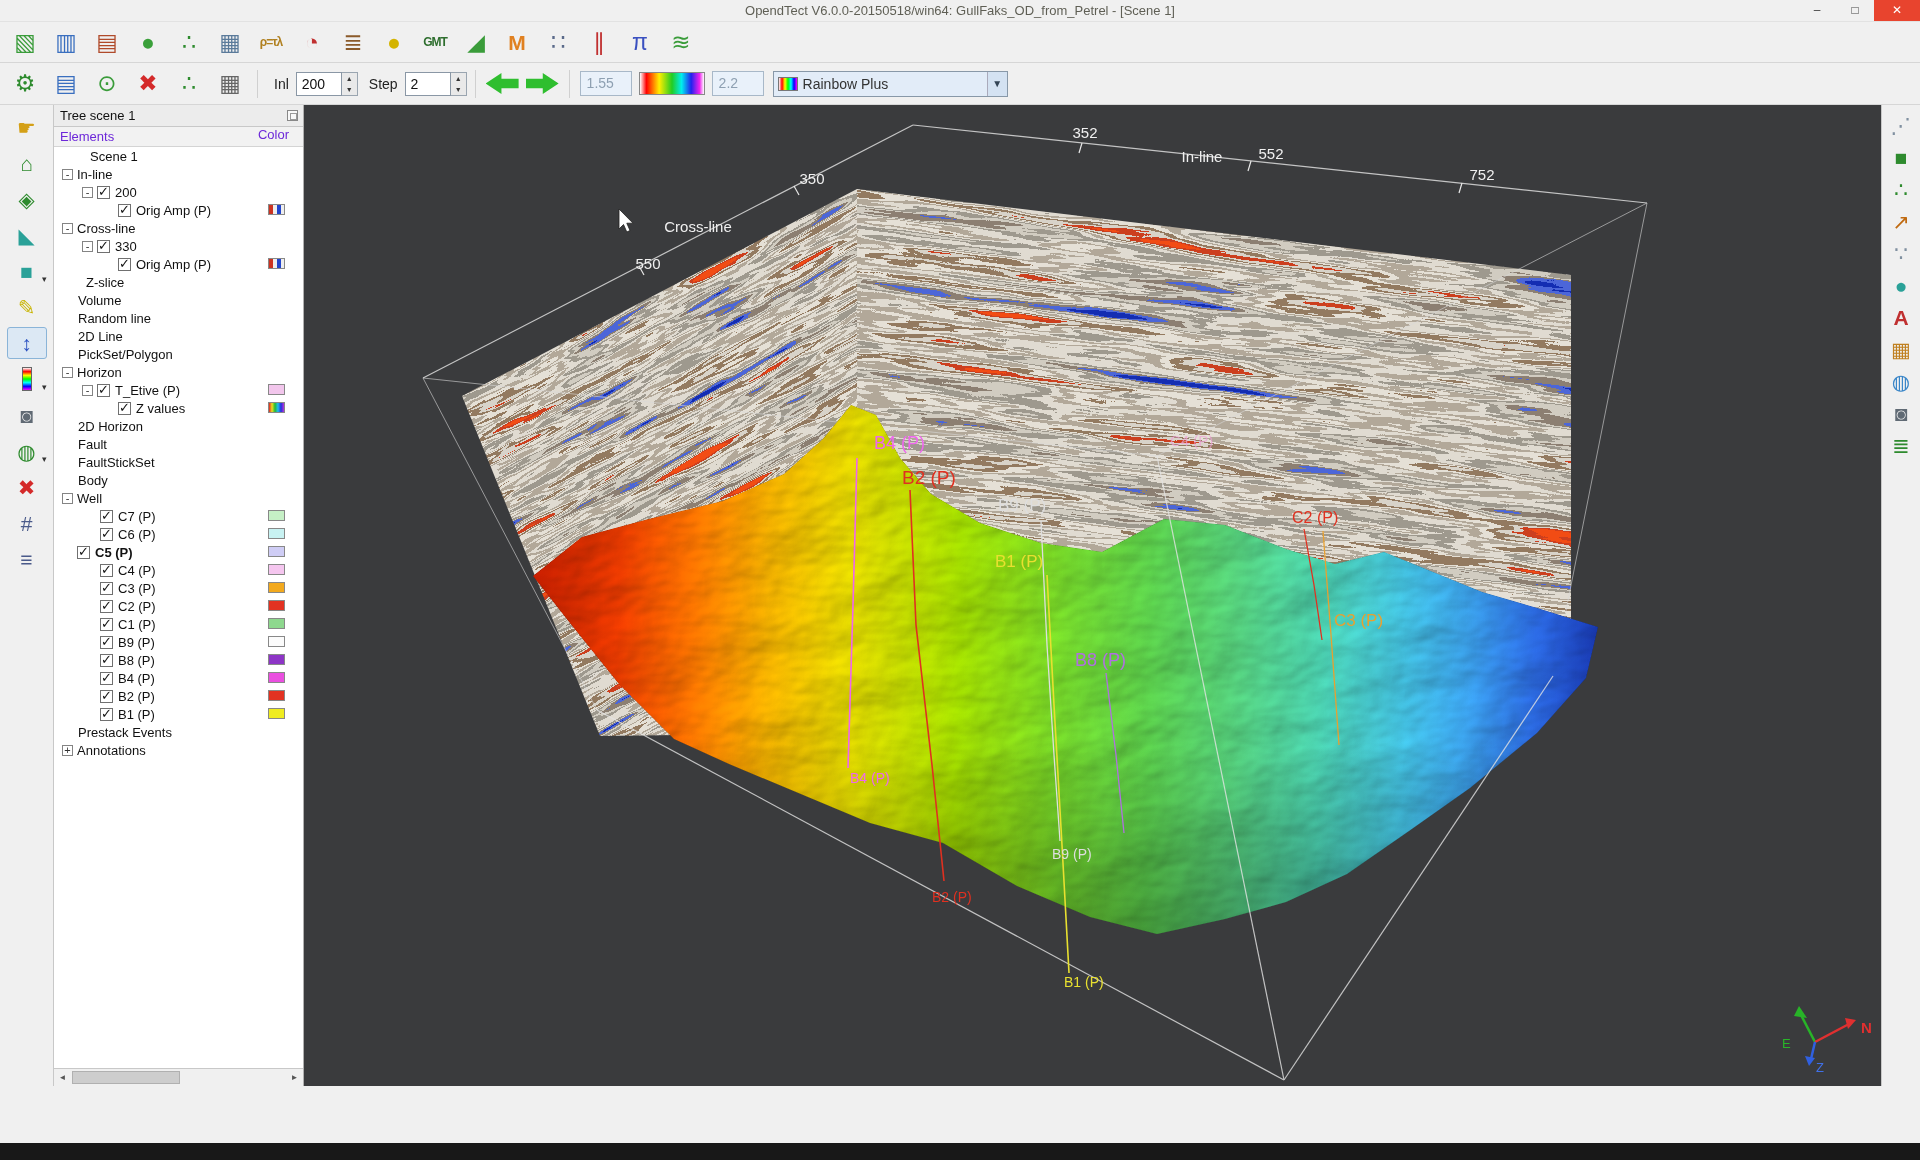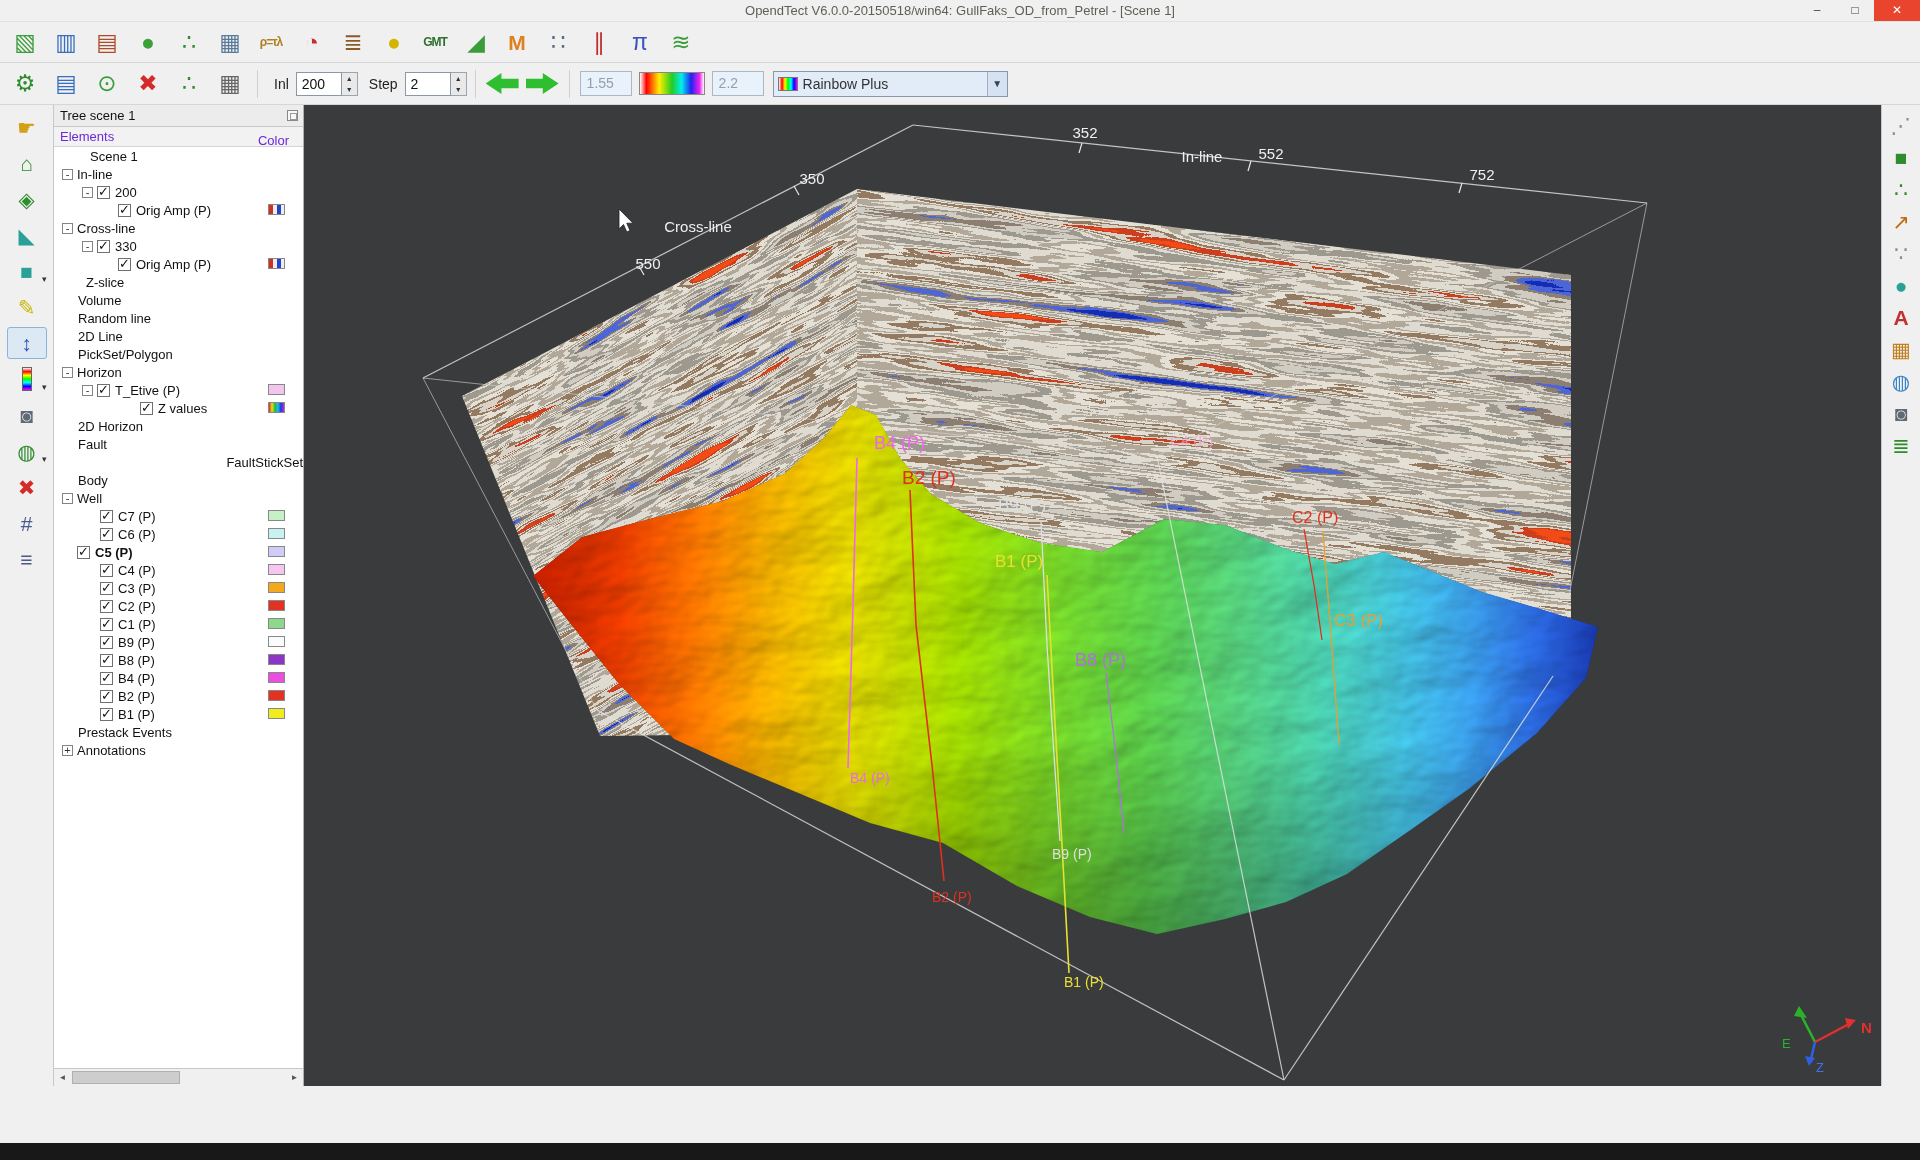--- a/index.html
+++ b/index.html
@@ -61,21 +61,21 @@
   .caret::after { content:"▾"; font-size:9px; color:#333; }
   [data-name="colorbar-icon"] .glyph { width:10px; height:24px; color:transparent;
     background:linear-gradient(180deg,#fff,#f00,#ff0,#0f0,#0ff,#00f,#f0f); border:1px solid #666; }
 
   
   #tree-panel { position:absolute; left:54px; top:0; bottom:0; width:250px; background:#fff; border-right:1px solid #b0b0b0; display:flex; flex-direction:column; }
   .tree-title { height:22px; background:#ececec; border-bottom:1px solid #c8c8c8; font-size:13px; color:#111; padding:3px 6px; position:relative; }
   .dock-btn { position:absolute; right:5px; top:5px; width:11px; height:11px; border:1px solid #888; background:#f8f8f8; }
   .dock-btn::after { content:""; position:absolute; left:2px; top:2px; width:5px; height:5px; border:1px solid #999; }
   .tree-cols { height:20px; background:#f2f2f2; border-bottom:1px solid #d4d4d4; font-size:13px; color:#6d28d9; padding:2px 6px; position:relative; }
-  .tree-cols .col-color { position:absolute; right:14px; top:6px; }
+  .tree-cols .col-color { position:absolute; right:14px; top:0; }
   .tree-body { flex:1; position:relative; overflow:hidden; background:#fff; }
   .tree-row { height:18px; display:flex; align-items:center; font-size:13px; color:#111; position:relative; white-space:nowrap; }
   .exp { width:11px; height:11px; border:1px solid #848484; background:#fff; font-size:11px; line-height:8px; text-align:center; color:#333; margin-right:4px; flex:0 0 auto; }
   .cb { width:13px; height:13px; border:1px solid #707070; background:#fff; margin-right:5px; position:relative; flex:0 0 auto; }
   .cb::after { content:"✓"; position:absolute; left:0px; top:-3px; font-size:13px; color:#111; }
   .swatch { position:absolute; right:18px; top:3px; width:17px; height:11px; border:1px solid #888; }
   .tree-hscroll { height:18px; border-top:1px solid #c8c8c8; background:#f0f0f0; position:relative; }
   .hs-btn { position:absolute; top:0; width:17px; height:17px; text-align:center; line-height:17px; font-size:8px; color:#555; }
   .hs-left { left:0; } .hs-right { right:0; }
   .hs-thumb { position:absolute; left:18px; top:2px; width:108px; height:13px; background:#cdcdcd; border:1px solid #b0b0b0; }
@@ -355,37 +355,37 @@
 
             <span class="label" data-name="tree-item-label">Horizon</span>
 
           </div>
           <div class="tree-row" data-name="tree-item" style="padding-left: 28px;">
             <span class="exp" data-name="expander-icon">-</span>
             <span class="cb" data-name="checkbox"></span>
             <span class="label" data-name="tree-item-label">T_Etive (P)</span>
             <span class="swatch" data-name="color-swatch" style="background: rgb(242, 198, 236);"></span>
           </div>
-          <div class="tree-row" data-name="tree-item" style="padding-left: 64px; margin-left: 22px;">
+          <div class="tree-row" data-name="tree-item" style="padding-left: 64px;">
 
             <span class="cb" data-name="checkbox"></span>
             <span class="label" data-name="tree-item-label">Z values</span>
             <span class="swatch" data-name="color-swatch" style="background: linear-gradient(90deg, rgb(221, 34, 34), rgb(238, 221, 34), rgb(34, 187, 51), rgb(34, 187, 238), rgb(34, 51, 221), rgb(187, 51, 221));"></span>
           </div>
           <div class="tree-row" data-name="tree-item" style="padding-left: 24px;">
 
             <span class="label" data-name="tree-item-label">2D Horizon</span>
 
           </div>
           <div class="tree-row" data-name="tree-item" style="padding-left: 24px;">
 
             <span class="label" data-name="tree-item-label">Fault</span>
 
           </div>
-          <div class="tree-row" data-name="tree-item" style="padding-left: 24px; justify-content: flex-end;">
+          <div class="tree-row" data-name="tree-item" style="padding-left: 24px;">
 
             <span class="label" data-name="tree-item-label">FaultStickSet</span>
 
           </div>
           <div class="tree-row" data-name="tree-item" style="padding-left: 24px;">
 
             <span class="label" data-name="tree-item-label">Body</span>
 
           </div>
           <div class="tree-row" data-name="tree-item" style="padding-left: 8px;">

